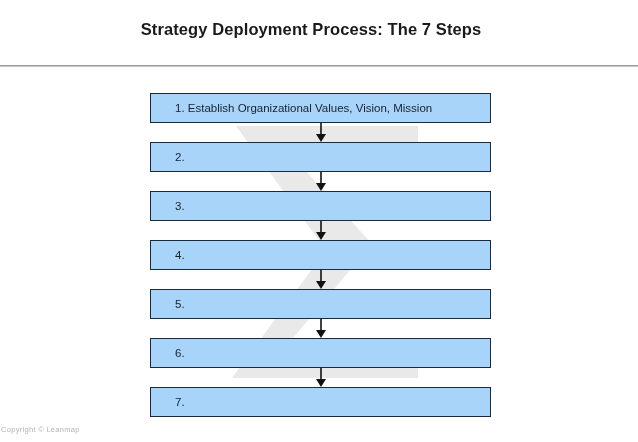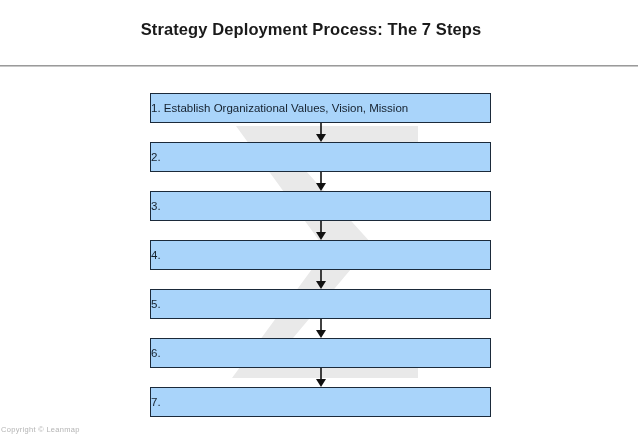--- a/index.html
+++ b/index.html
@@ -62,21 +62,21 @@
   }
   .step-box {
     position: relative;
     box-sizing: border-box;
     width: 341px;
     height: 30px;
     background: #a9d4fa;
     border: 1.6px solid #1b2a3a;
     display: flex;
     align-items: center;
-    padding-left: 0;
+    padding-left: 24px;
     font-size: 11.5px;
     color: #15212e;
     z-index: 3;
   }
   .step-label {
     white-space: nowrap;
   }
   .connector {
     position: relative;
     width: 341px;

